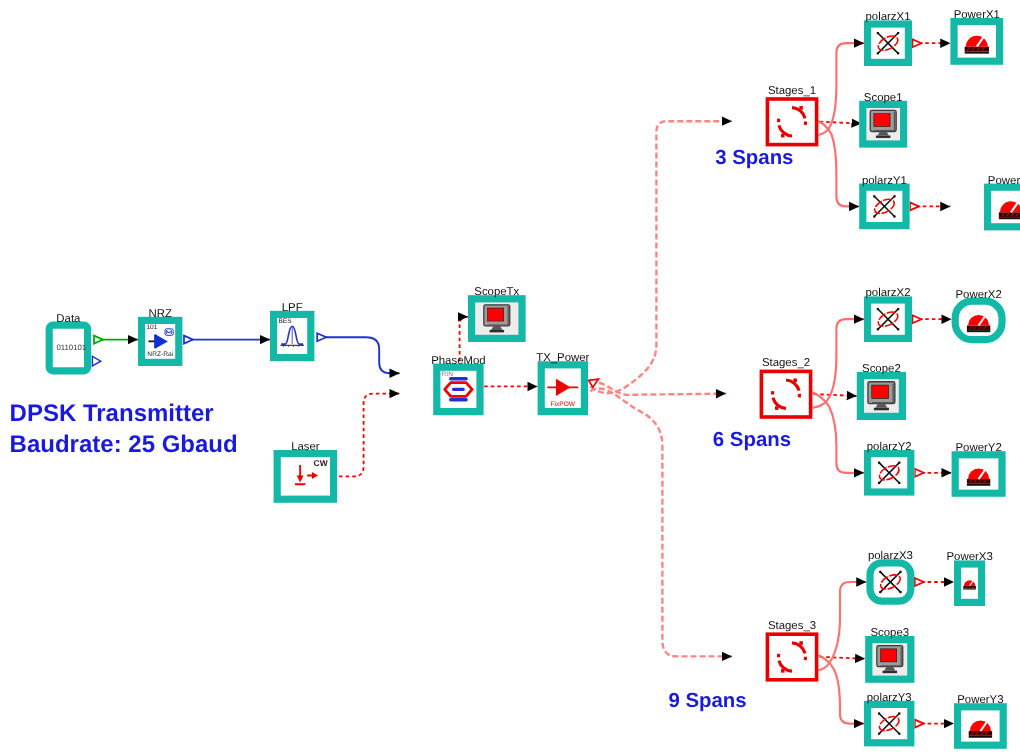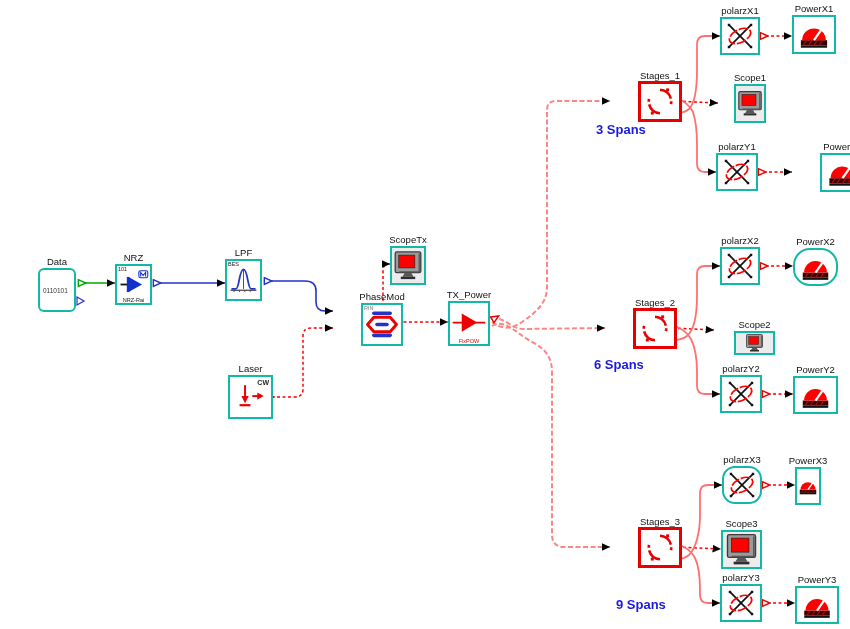--- a/index.html
+++ b/index.html
@@ -1,34 +1,34 @@
 <!DOCTYPE html>
 <html><head>
 <meta charset="utf-8">
 <style>
   html,body{margin:0;padding:0;background:#fff;}
   #canvas{position:relative;width:850px;height:629px;background:#fff;overflow:hidden;
           font-family:"Liberation Sans",sans-serif;}
   #wires{position:absolute;left:0;top:0;width:850px;height:629px;z-index:1;}
-  .block{position:absolute;box-sizing:border-box;border:2px solid #14b8a6;background:#fff;z-index:2;}
+  .block{position:absolute;box-sizing:border-box;border:6px solid #14b8a6;background:#fff;z-index:2;}
   .block svg.icon{position:absolute;left:0;top:0;width:100%;height:100%;}
   .rounded{border-radius:6px;}
   .scopebg{background:#ececec;}
   .stages{border:3.5px solid #e80000;background:#fff;margin-left:28px;}
   .blabel{position:absolute;top:-14px;left:50%;transform:translateX(-50%);
           white-space:nowrap;font-size:9.5px;color:#111;z-index:3;}
   .tag{position:absolute;font-size:5.5px;color:#222;z-index:3;line-height:1;}
   .tag-tl{left:1px;top:1px;}
   .tag-tr{right:2px;top:2px;font-size:7px;font-weight:bold;}
   .tag-b{left:50%;transform:translateX(-50%);bottom:0px;white-space:nowrap;}
   .tag-red{color:#e00;}
   .tag-gray{color:#777;}
   .bits{position:absolute;left:3px;top:50%;transform:translateY(-50%);
         font-size:6.5px;color:#333;letter-spacing:0;z-index:3;}
-  .spans{position:absolute;font-size:13px;font-weight:bold;color:#1a1adf;z-index:3;white-space:nowrap;}
+  .spans{position:absolute;font-size:17px;font-weight:bold;color:#1a1adf;z-index:3;white-space:nowrap;}
   #main-title{position:absolute;left:8px;top:332px;font-size:20px;font-weight:bold;
               color:#1a1adf;line-height:1.3;z-index:3;white-space:nowrap;}
 </style>
 </head>
 <body>
 
 <div id="canvas">
 
   <svg width="0" height="0" style="position:absolute" aria-hidden="true">
     <defs>
@@ -165,21 +165,21 @@
   </div>
 
   <div class="block" style="left:333px;top:303px;width:42px;height:43px;margin-left:28px;">
     <div class="blabel">PhaseMod</div>
     <svg class="icon">
         <use href="#sym-mz"></use>
       </svg>
     <div class="tag tag-tl tag-gray">RIN</div>
   </div>
 
-  <div class="block scopebg" style="left:390px;top:246px;width:36px;height:39px;">
+  <div class="block scopebg" style="left:390px;top:246px;width:48px;height:39px;">
     <div class="blabel">ScopeTx</div>
     <svg class="icon">
         <use href="#sym-scope"></use>
       </svg>
   </div>
 
   <div class="block" style="left:228px;top:375px;width:36px;height:44px;padding-left:41px;">
     <div class="blabel">Laser</div>
     <svg class="icon">
         <use href="#sym-laser"></use>
@@ -188,41 +188,45 @@
   </div>
 
   <div class="block" style="left:448px;top:301px;width:42px;height:45px;">
     <div class="blabel">TX_Power</div>
     <svg class="icon">
         <use href="#sym-amp"></use>
       </svg>
     <div class="tag tag-b tag-red">FixPOW</div>
   </div>
 
+  <div id="main-title">
+    <div>DPSK Transmitter</div>
+    <div>Baudrate: 25 Gbaud</div>
+  </div>
 
   <div class="block stages" style="left:610px;top:81px;width:44px;height:41px;">
     <div class="blabel">Stages_1</div>
     <svg class="icon">
         <use href="#sym-stages"></use>
       </svg>
   </div>
   <div class="spans" style="left:596px;top:122px;">3 Spans</div>
   <div class="block" style="left:720px;top:17px;width:40px;height:38px;">
     <div class="blabel">polarzX1</div>
     <svg class="icon">
         <use href="#sym-polariz"></use>
       </svg>
   </div>
   <div class="block" style="left:792px;top:15px;width:44px;height:39px;">
     <div class="blabel">PowerX1</div>
     <svg class="icon">
         <use href="#sym-power"></use>
       </svg>
   </div>
-  <div class="block scopebg" style="left:734px;top:84px;width:18px;height:39px;padding-left:28px;">
+  <div class="block scopebg" style="left:716px;top:84px;width:18px;height:39px;padding-left:28px;">
     <div class="blabel">Scope1</div>
     <svg class="icon">
         <use href="#sym-scope"></use>
       </svg>
   </div>
   <div class="block" style="left:716px;top:153px;width:42px;height:38px;">
     <div class="blabel">polarzY1</div>
     <svg class="icon">
         <use href="#sym-polariz"></use>
       </svg>
@@ -246,21 +250,21 @@
     <svg class="icon">
         <use href="#sym-polariz"></use>
       </svg>
   </div>
   <div class="block" style="left:793px;top:248px;width:45px;height:38px;border-radius:17px;">
     <div class="blabel">PowerX2</div>
     <svg class="icon">
         <use href="#sym-power"></use>
       </svg>
   </div>
-  <div class="block scopebg" style="left:734px;top:310px;width:41px;height:24px;margin-top:21px;">
+  <div class="block scopebg" style="left:714px;top:310px;width:41px;height:40px;">
     <div class="blabel">Scope2</div>
     <svg class="icon">
         <use href="#sym-scope"></use>
       </svg>
   </div>
   <div class="block" style="left:720px;top:375px;width:42px;height:38px;">
     <div class="blabel">polarzY2</div>
     <svg class="icon">
         <use href="#sym-polariz"></use>
       </svg>
@@ -271,21 +275,21 @@
         <use href="#sym-power"></use>
       </svg>
   </div>
 
   <div class="block stages" style="left:610px;top:527px;width:44px;height:41px;">
     <div class="blabel">Stages_3</div>
     <svg class="icon">
         <use href="#sym-stages"></use>
       </svg>
   </div>
-  <div class="spans" style="left:616px;top:574px;margin-top:23px;">9 Spans</div>
+  <div class="spans" style="left:557px;top:574px;">9 Spans</div>
   <div class="block" style="left:722px;top:466px;width:40px;height:38px;border-radius:13px;">
     <div class="blabel">polarzX3</div>
     <svg class="icon">
         <use href="#sym-polariz"></use>
       </svg>
   </div>
   <div class="block" style="left:795px;top:467px;width:26px;height:38px;">
     <div class="blabel">PowerX3</div>
     <svg class="icon">
         <use href="#sym-power"></use>

